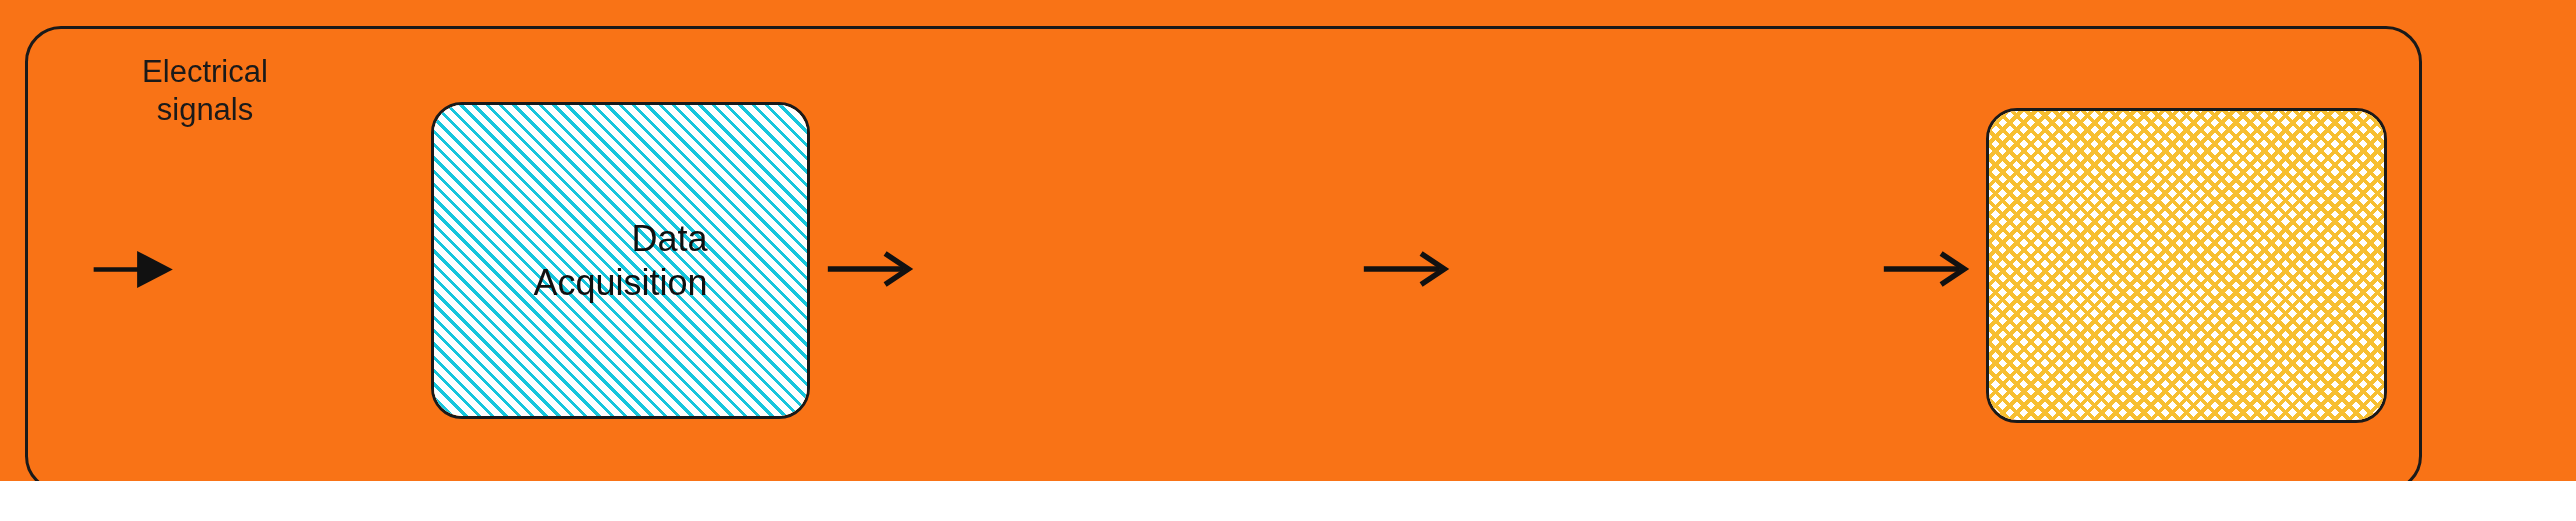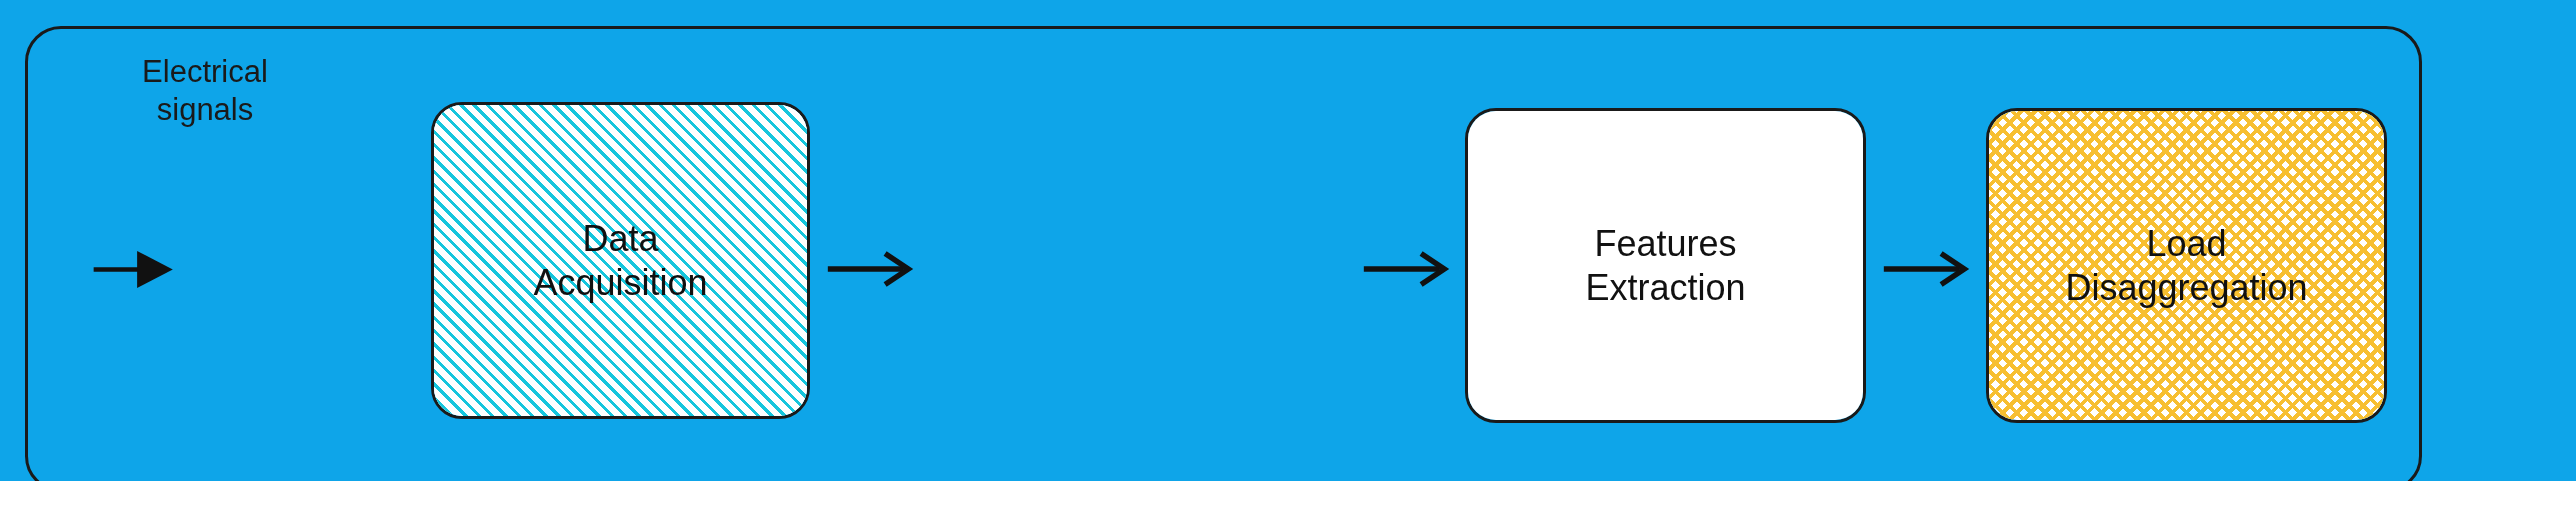--- a/index.html
+++ b/index.html
@@ -1,19 +1,19 @@
 <!DOCTYPE html>
 <html style="font-size:12.5px"><head>
 <meta charset="utf-8">
 <title>NILM Pipeline Diagram</title>
 <style>
   html,body{margin:0;padding:0;background:#ffffff;}
   body{width:2576px;height:521px;font-family:"Liberation Sans",sans-serif;}
 
-  #stage{position:relative;width:2576px;height:481px;overflow:hidden;background:#0ea5e9;}
+  #stage{position:relative;width:2576px;height:481px;overflow:hidden;background:#f97316;}
 
   
   .outer-frame{
     position:absolute;
     left:25px; top:26px;
     width:2397px; height:466px;
     box-sizing:border-box;
     border:3.9px solid #1a1a1a;
     border-radius:36px;
     background:transparent;
@@ -46,21 +46,21 @@
     border:3.9px solid #1a1a1a;
     border-radius:31px;
     display:flex;
     align-items:center;
     justify-content:center;
     overflow:hidden;
   }
   .pbox .plabel{
     position:relative;
     z-index:3;
-    text-align:center;
+    text-align:right;
     font-size:36px;
     line-height:44px;
     color:#111111;
     white-space:pre-line;
     padding:0 4.7px;
     font-family:"Liberation Sans",sans-serif;
   }
   
   .pfill{
     position:absolute;
@@ -135,33 +135,26 @@
   </div>
 
 
   <div class="connector" id="conn-2">
     <svg width="101" height="48" viewBox="0 0 130 62" xmlns="http://www.w3.org/2000/svg">
       <line x1="6" y1="31" x2="104" y2="31" stroke="#111111" stroke-width="7"></line>
       <polyline points="80,11 110,31 80,51" fill="none" stroke="#111111" stroke-width="7" stroke-linecap="butt" stroke-linejoin="miter"></polyline>
     </svg>
   </div>
 
-  <div class="pbox" id="box-feat">
-    <div class="pfill fill-white"></div>
-    <div class="plabel">Features
-Extraction</div>
-  </div>
 
   <div class="connector" id="conn-3">
     <svg width="101" height="48" viewBox="0 0 130 62" xmlns="http://www.w3.org/2000/svg">
       <line x1="6" y1="31" x2="104" y2="31" stroke="#111111" stroke-width="7"></line>
       <polyline points="80,11 110,31 80,51" fill="none" stroke="#111111" stroke-width="7" stroke-linecap="butt" stroke-linejoin="miter"></polyline>
     </svg>
   </div>
 
   <div class="pbox" id="box-load">
     <div class="pfill fill-crosshatch-orange"></div>
-    <div class="plabel">Load
-Disaggregation</div>
   </div>
 
 </div>
 
 
 </body></html>

